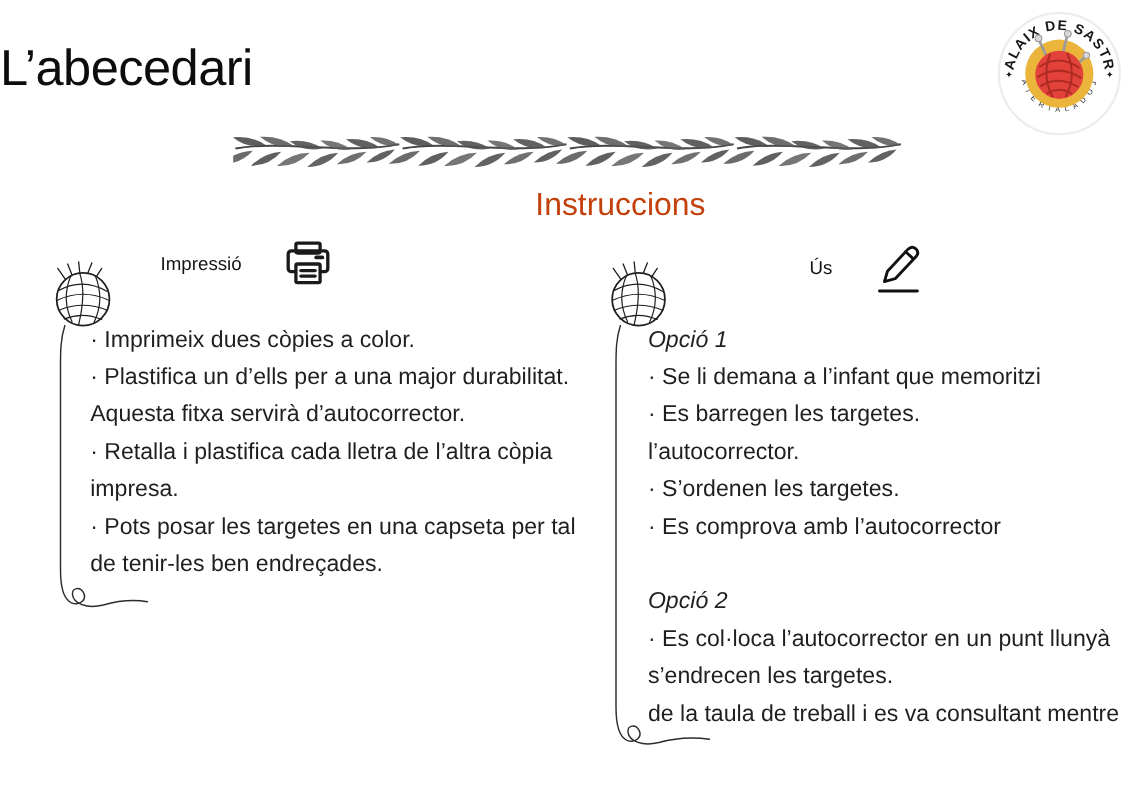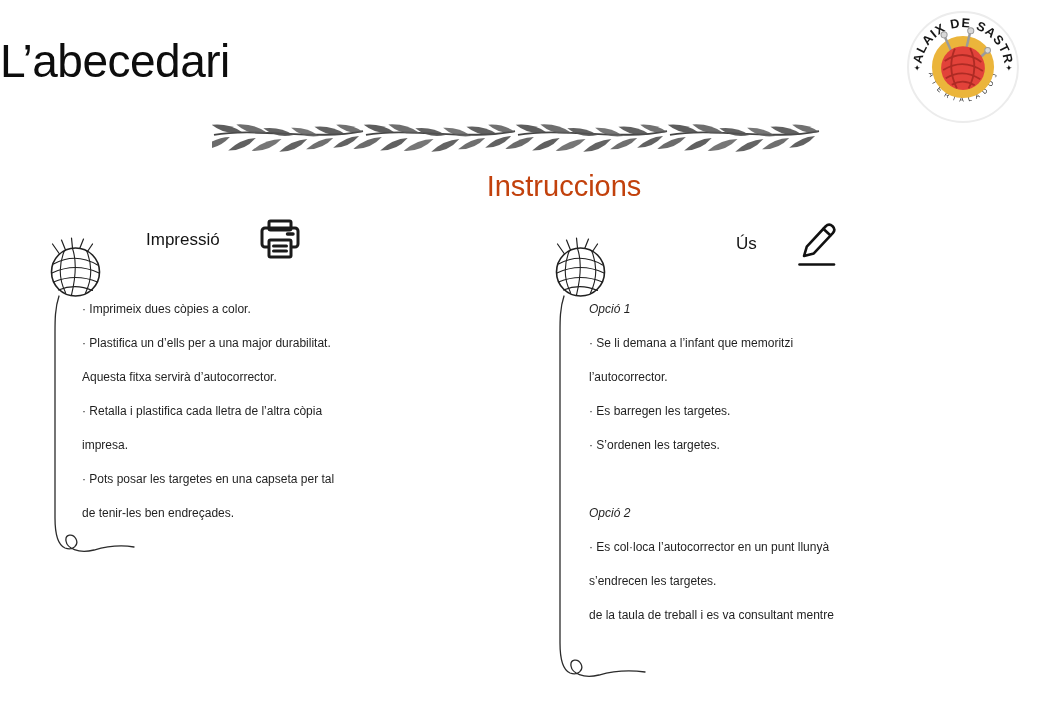--- a/index.html
+++ b/index.html
@@ -31,21 +31,21 @@
   .col-header .label{
     font-size:17px;font-weight:400;color:#141414;white-space:nowrap;
   }
   .header-left{left:146px;top:216px;gap:40px;}
   .header-right{left:736px;top:216px;gap:40px;}
   .yarn-deco{position:absolute;pointer-events:none;}
   .yarn-left{left:42px;top:236px;}
   .yarn-right{left:547px;top:236px;}
   .text-block{
     position:absolute;
-    font-size:12px;line-height:34px;
+    font-size:21px;line-height:34px;
   }
   .text-left{left:82px;top:292px;width:440px;}
   .text-right{left:589px;top:292px;width:430px;}
   .line{height:34px;white-space:nowrap;color:#1f1f1f;}
   .line.italic{font-style:italic;}
   .logo{position:absolute;left:906px;top:10px;width:114px;height:114px;}
 </style>
 </head>
 <body>
 
@@ -191,23 +191,24 @@
       <div class="line">Aquesta fitxa servirà d’autocorrector.</div>
       <div class="line">· Retalla i plastifica cada lletra de l’altra còpia</div>
       <div class="line">impresa.</div>
       <div class="line">· Pots posar les targetes en una capseta per tal</div>
       <div class="line">de tenir-les ben endreçades.</div>
     </div>
 
   <div class="text-block text-right">
       <div class="line italic">Opció 1</div>
       <div class="line">· Se li demana a l’infant que memoritzi</div>
+      <div class="line">· Es barregen les targetes.</div>
       <div class="line">l’autocorrector.</div>
-      <div class="line">· Es barregen les targetes.</div>
       <div class="line">· S’ordenen les targetes.</div>
+      <div class="line">· Es comprova amb l’autocorrector</div>
       <div class="line">&nbsp;</div>
       <div class="line italic">Opció 2</div>
       <div class="line">· Es col·loca l’autocorrector en un punt llunyà</div>
       <div class="line">s’endrecen les targetes.</div>
       <div class="line">de la taula de treball i es va consultant mentre</div>
     </div>
 
 </div>
 
 </body></html>

